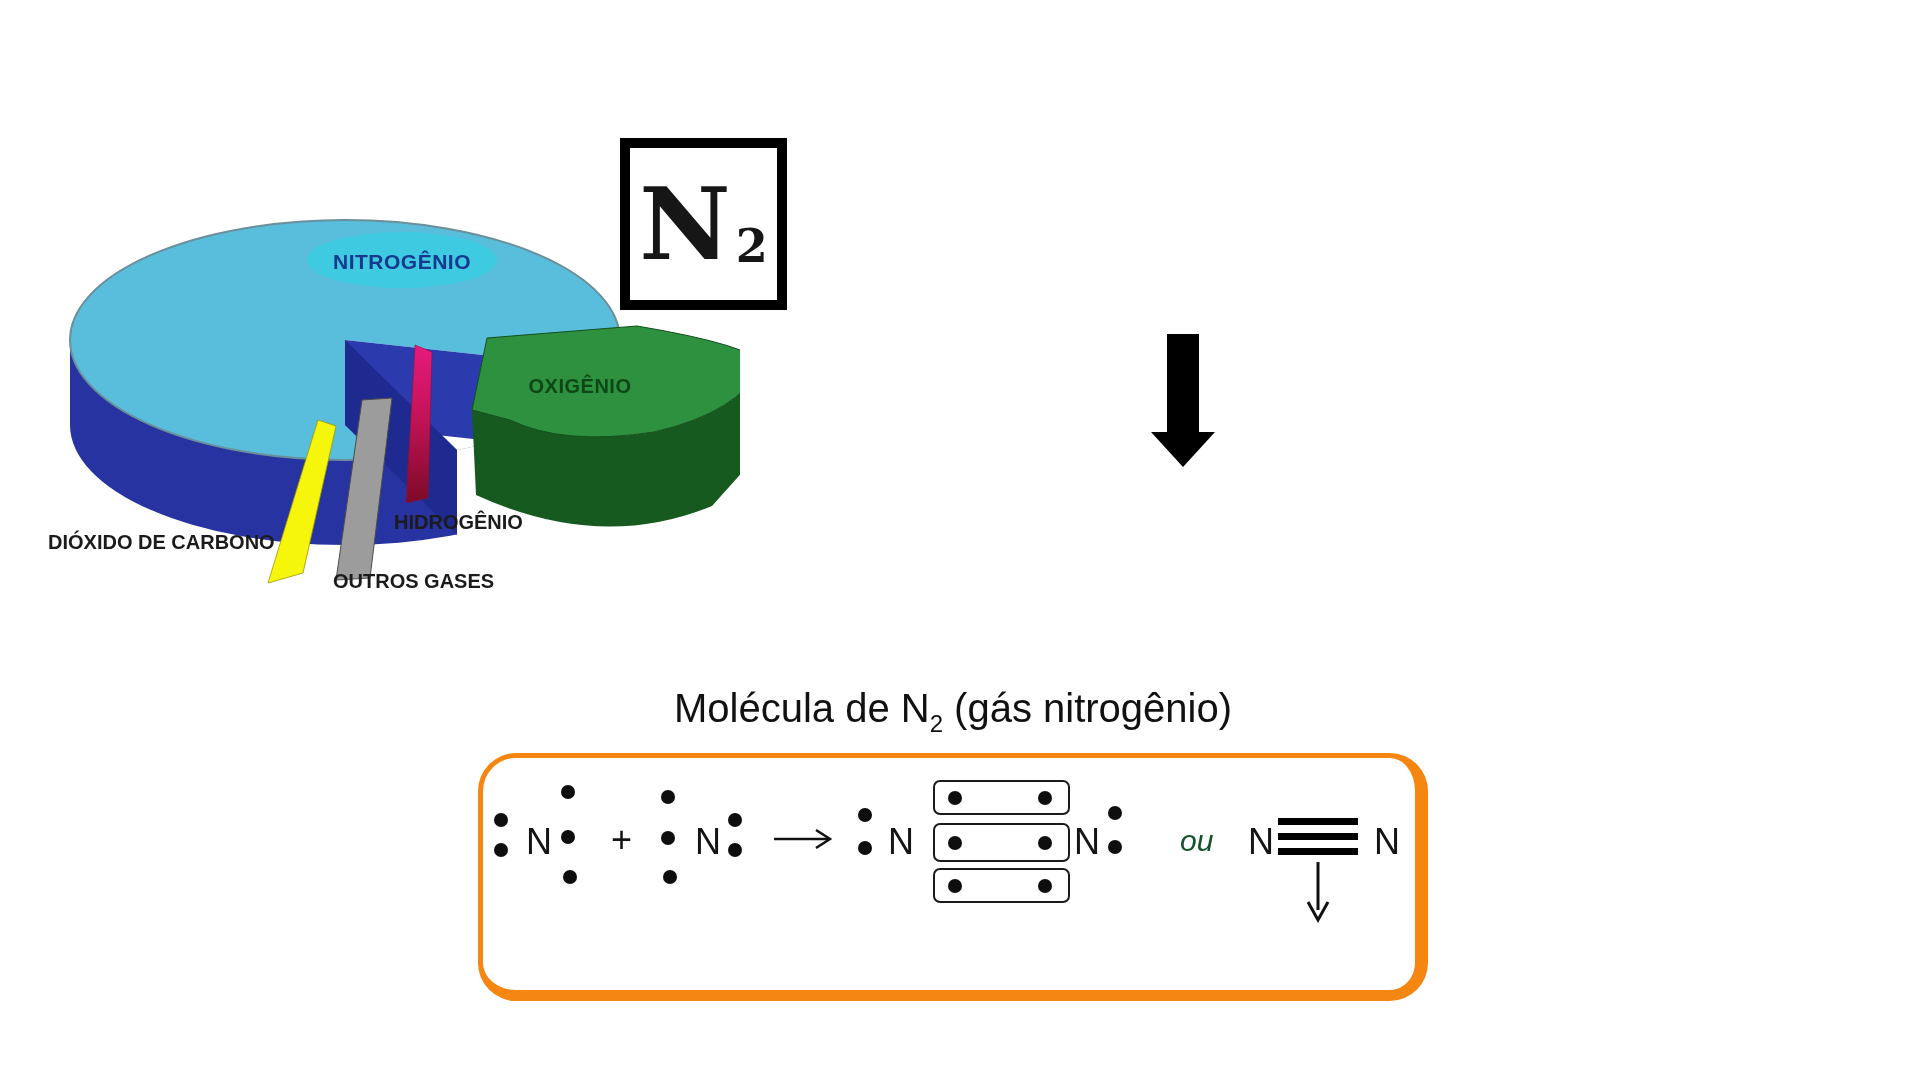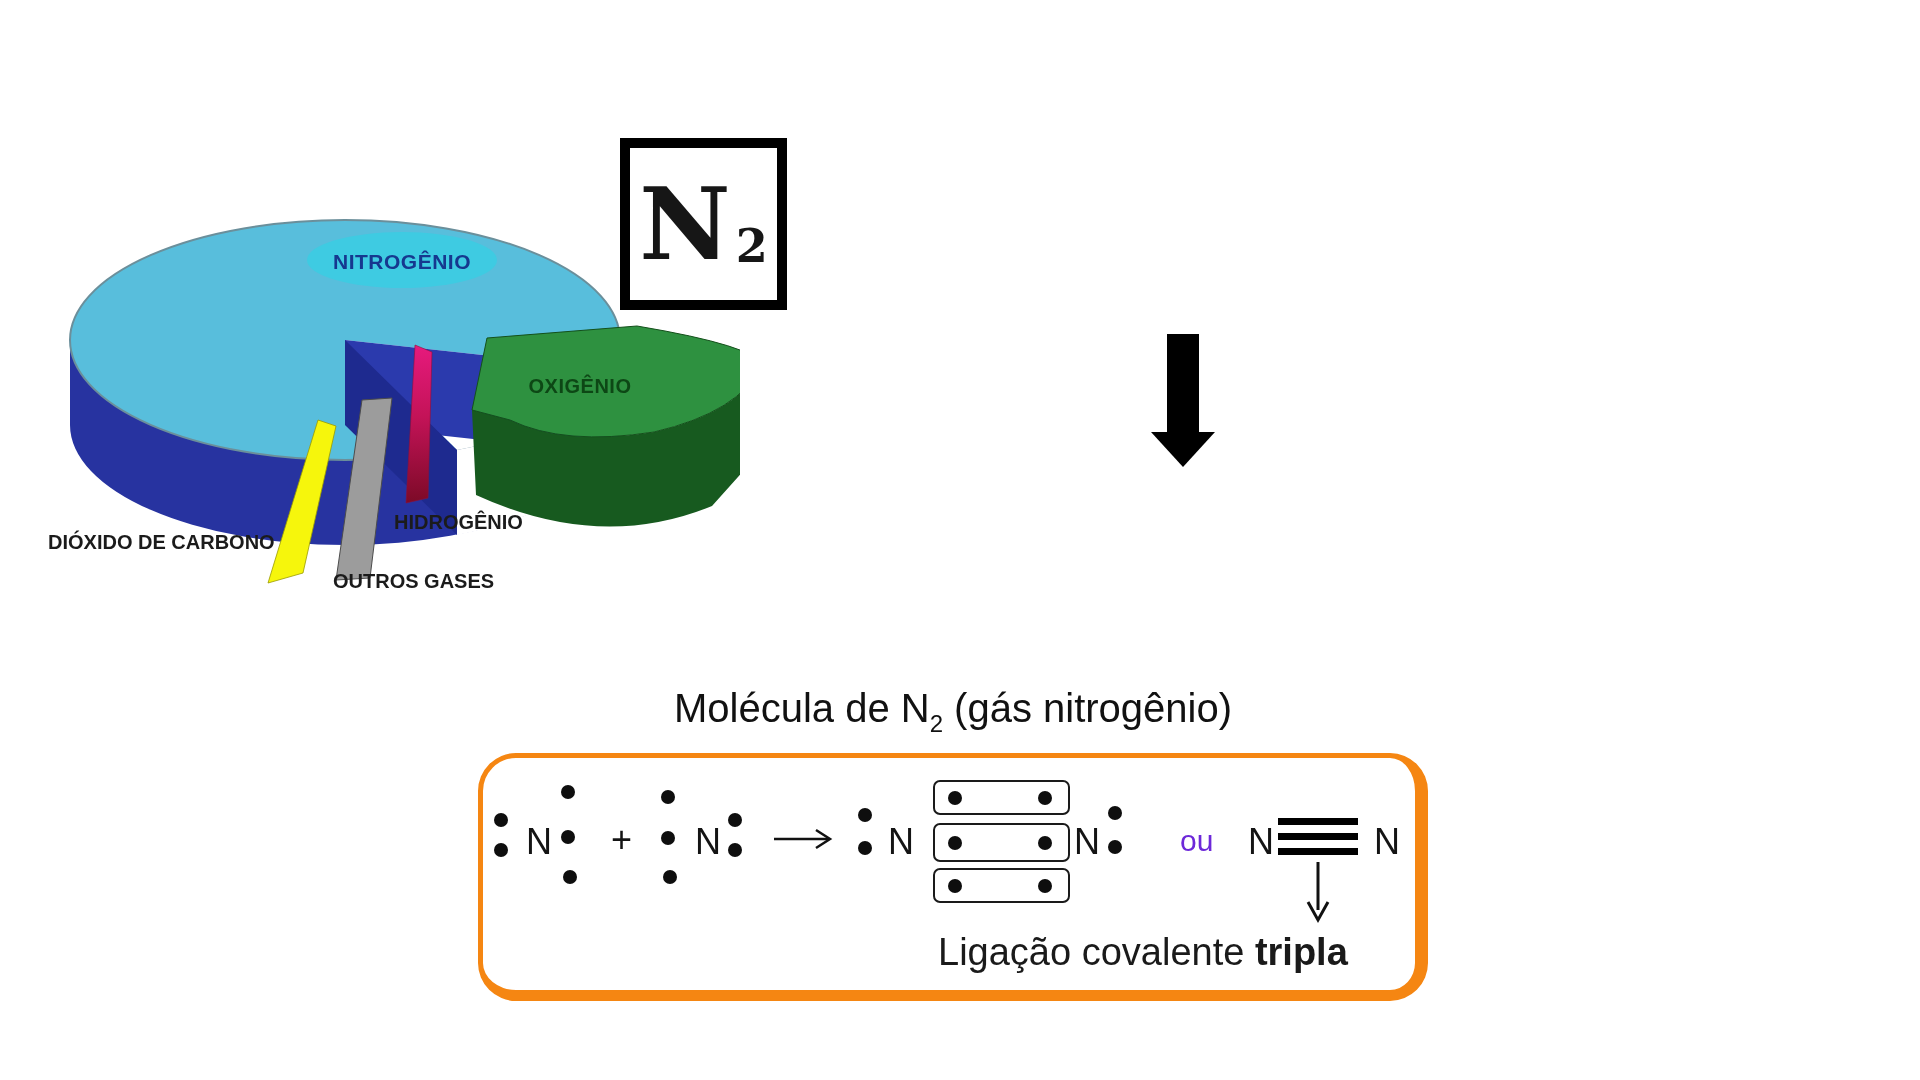--- a/index.html
+++ b/index.html
@@ -28,21 +28,21 @@
              font-size:40px;font-weight:normal;line-height:48px;color:#111;}
   #mol-title .tsub{font-size:24px;display:inline-block;transform:translateY(10px);}
 
   
   #panel{left:478px;top:753px;width:950px;height:248px;box-sizing:border-box;
          background:#fff;border:5px solid #F58612;border-right-width:13px;
          border-bottom-width:11px;border-radius:38px;position:absolute;}
   .dot{position:absolute;width:14px;height:14px;border-radius:50%;background:#0e0e0e;}
   .atom{position:absolute;font-size:36px;line-height:40px;color:#141414;}
   .plus{position:absolute;font-size:36px;line-height:40px;color:#141414;}
-  .ou{position:absolute;font-size:30px;line-height:34px;color:#6d28d9;}
+  .ou{position:absolute;font-size:30px;line-height:34px;color:#14532d;font-style:italic;}
   .pairbox{position:absolute;left:450px;width:137px;box-sizing:border-box;
            border:2.5px solid #1a1a1a;border-radius:7px;background:#fff;}
   .pairbox .dot{top:50%;margin-top:-7px;}
   .pb-d1{left:13px;} .pb-d2{left:103px;}
   #tbond{position:absolute;left:795px;top:60px;width:80px;height:37px;}
   #tbond div{position:absolute;left:0;width:80px;height:7px;background:#000;}
   #tb1{top:0;} #tb2{top:15px;} #tb3{top:30px;}
   #caption{position:absolute;left:455px;top:172px;font-size:38px;
            line-height:44px;color:#1a1a1a;white-space:nowrap;}
   #caption .cb{font-weight:bold;}
@@ -152,16 +152,13 @@
     <div id="tb2"></div>
     <div id="tb3"></div>
   </div>
   <div class="atom" style="left:891px;top:64px;">N</div>
 
   <svg style="position:absolute;left:821px;top:104px;" width="28" height="64" viewBox="0 0 28 64">
     <line x1="14" y1="0" x2="14" y2="48" stroke="#111" stroke-width="3"></line>
     <polyline points="4,40 14,58 24,40" fill="none" stroke="#111" stroke-width="3"></polyline>
   </svg>
 
-  <div id="caption">
-    <span>Ligação covalente </span><span class="cb">tripla</span>
-  </div>
 </div>
 
 </body></html>

